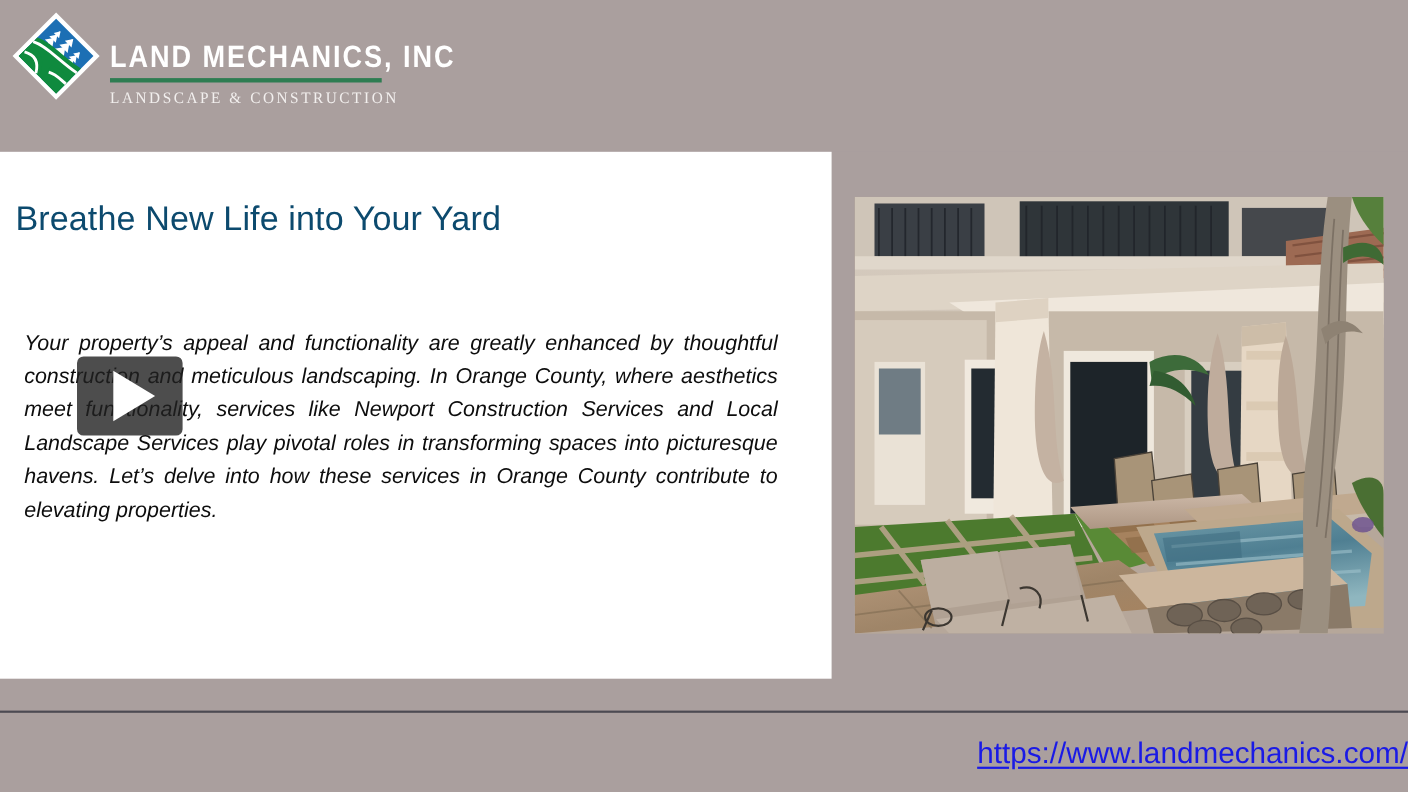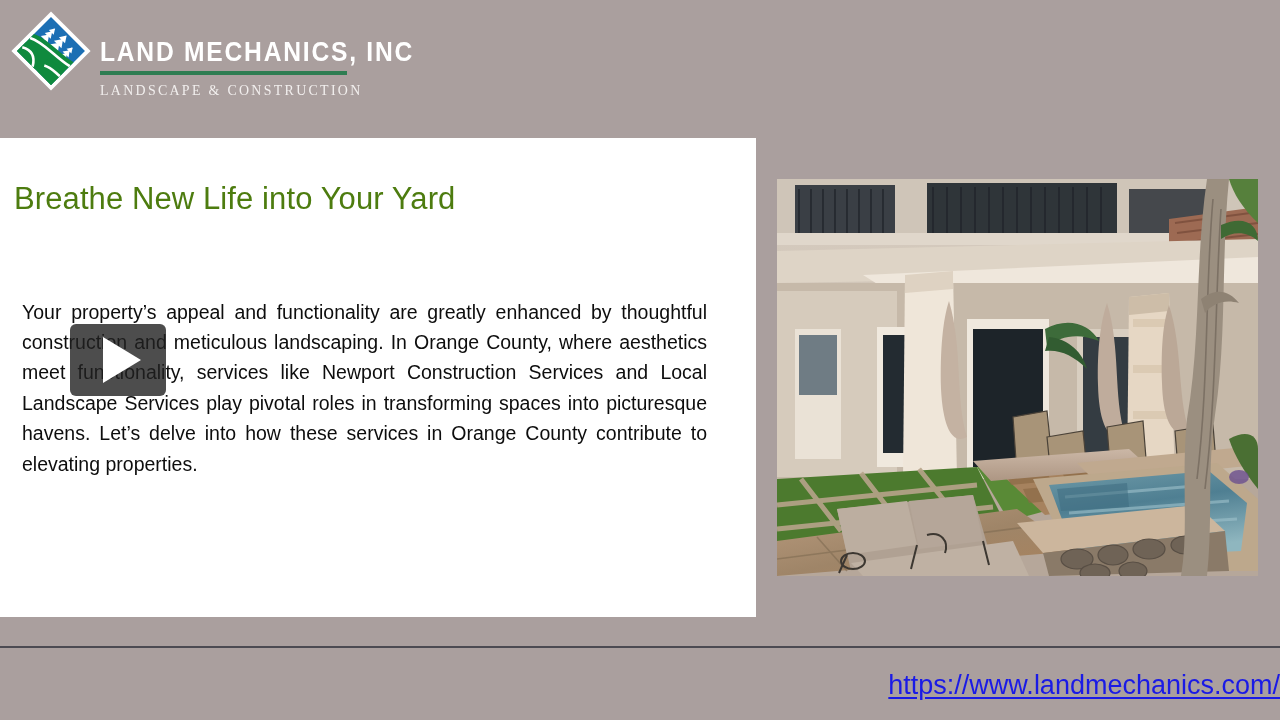--- a/index.html
+++ b/index.html
@@ -71,36 +71,37 @@
   #content-panel {
     position: absolute;
     left: 0; top: 138px;
     width: 756px; height: 479px;
     background: #ffffff;
   }
   #slide-title {
     position: absolute;
     left: 14px; top: 21px;
     width: 720px;
-    color: #4d7c0f;
+    color: #0c4a6e;
     font-size: 31px;
     font-weight: normal;
     line-height: 38px;
     letter-spacing: 0.1px;
     white-space: nowrap;
   }
   #body-copy {
     position: absolute;
     left: 22px; top: 139px;
     width: 685px;
     color: #0d0d0d;
     font-size: 19.5px;
     line-height: 30.4px;
     text-align: justify;
     text-justify: inter-word;
+    font-style: italic;
   }
 
   
   #play-overlay {
     position: absolute;
     left: 70px; top: 324px;
     width: 96px; height: 72px;
     background: rgba(32,32,32,0.80);
     border-radius: 6px;
     display: flex;

